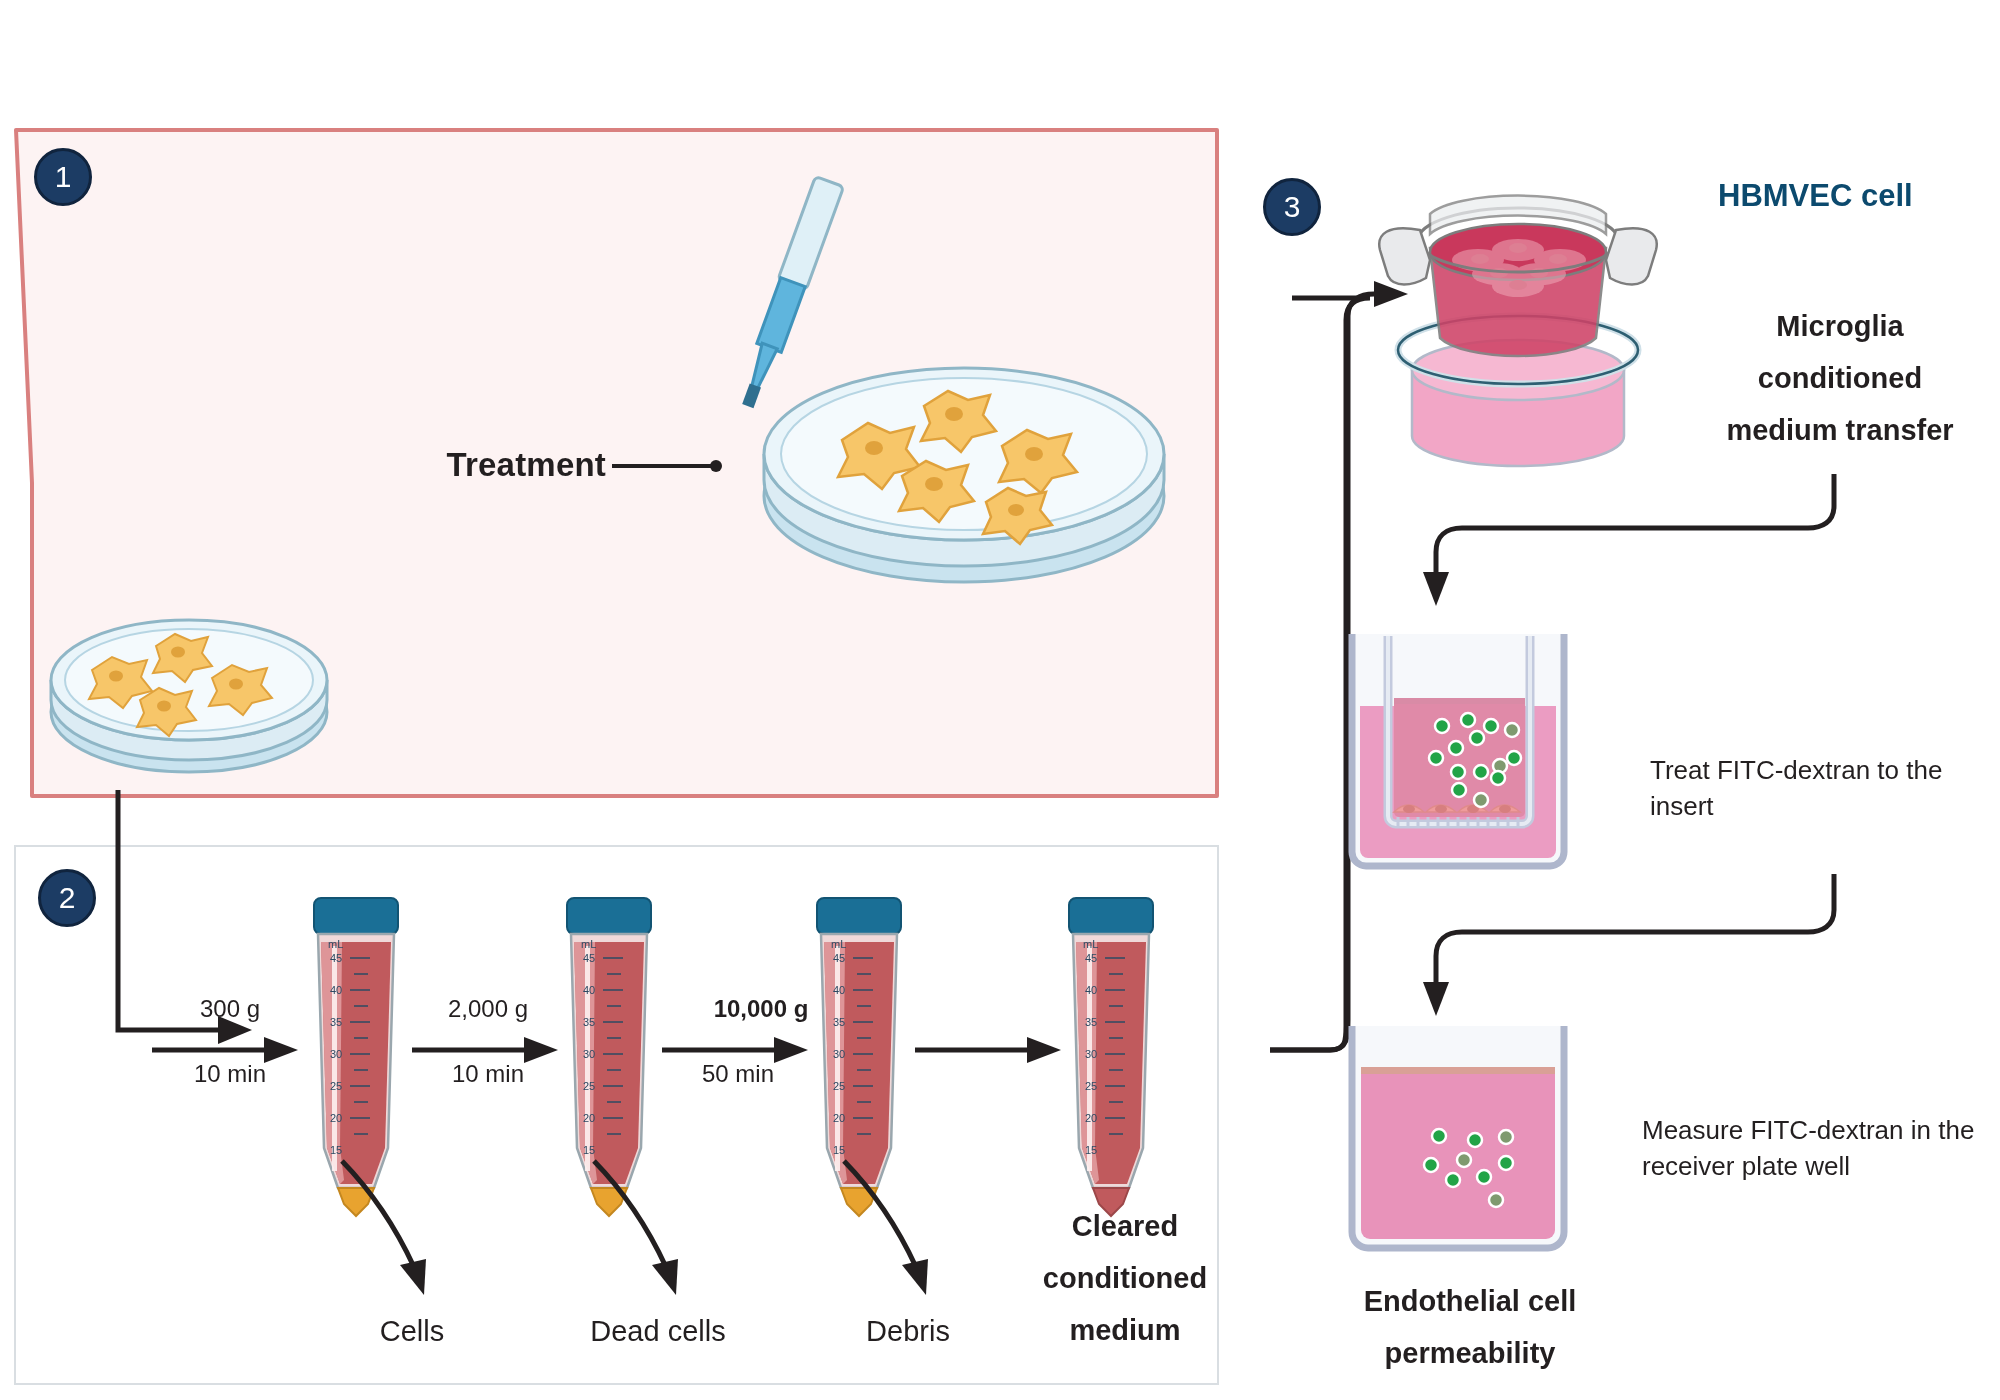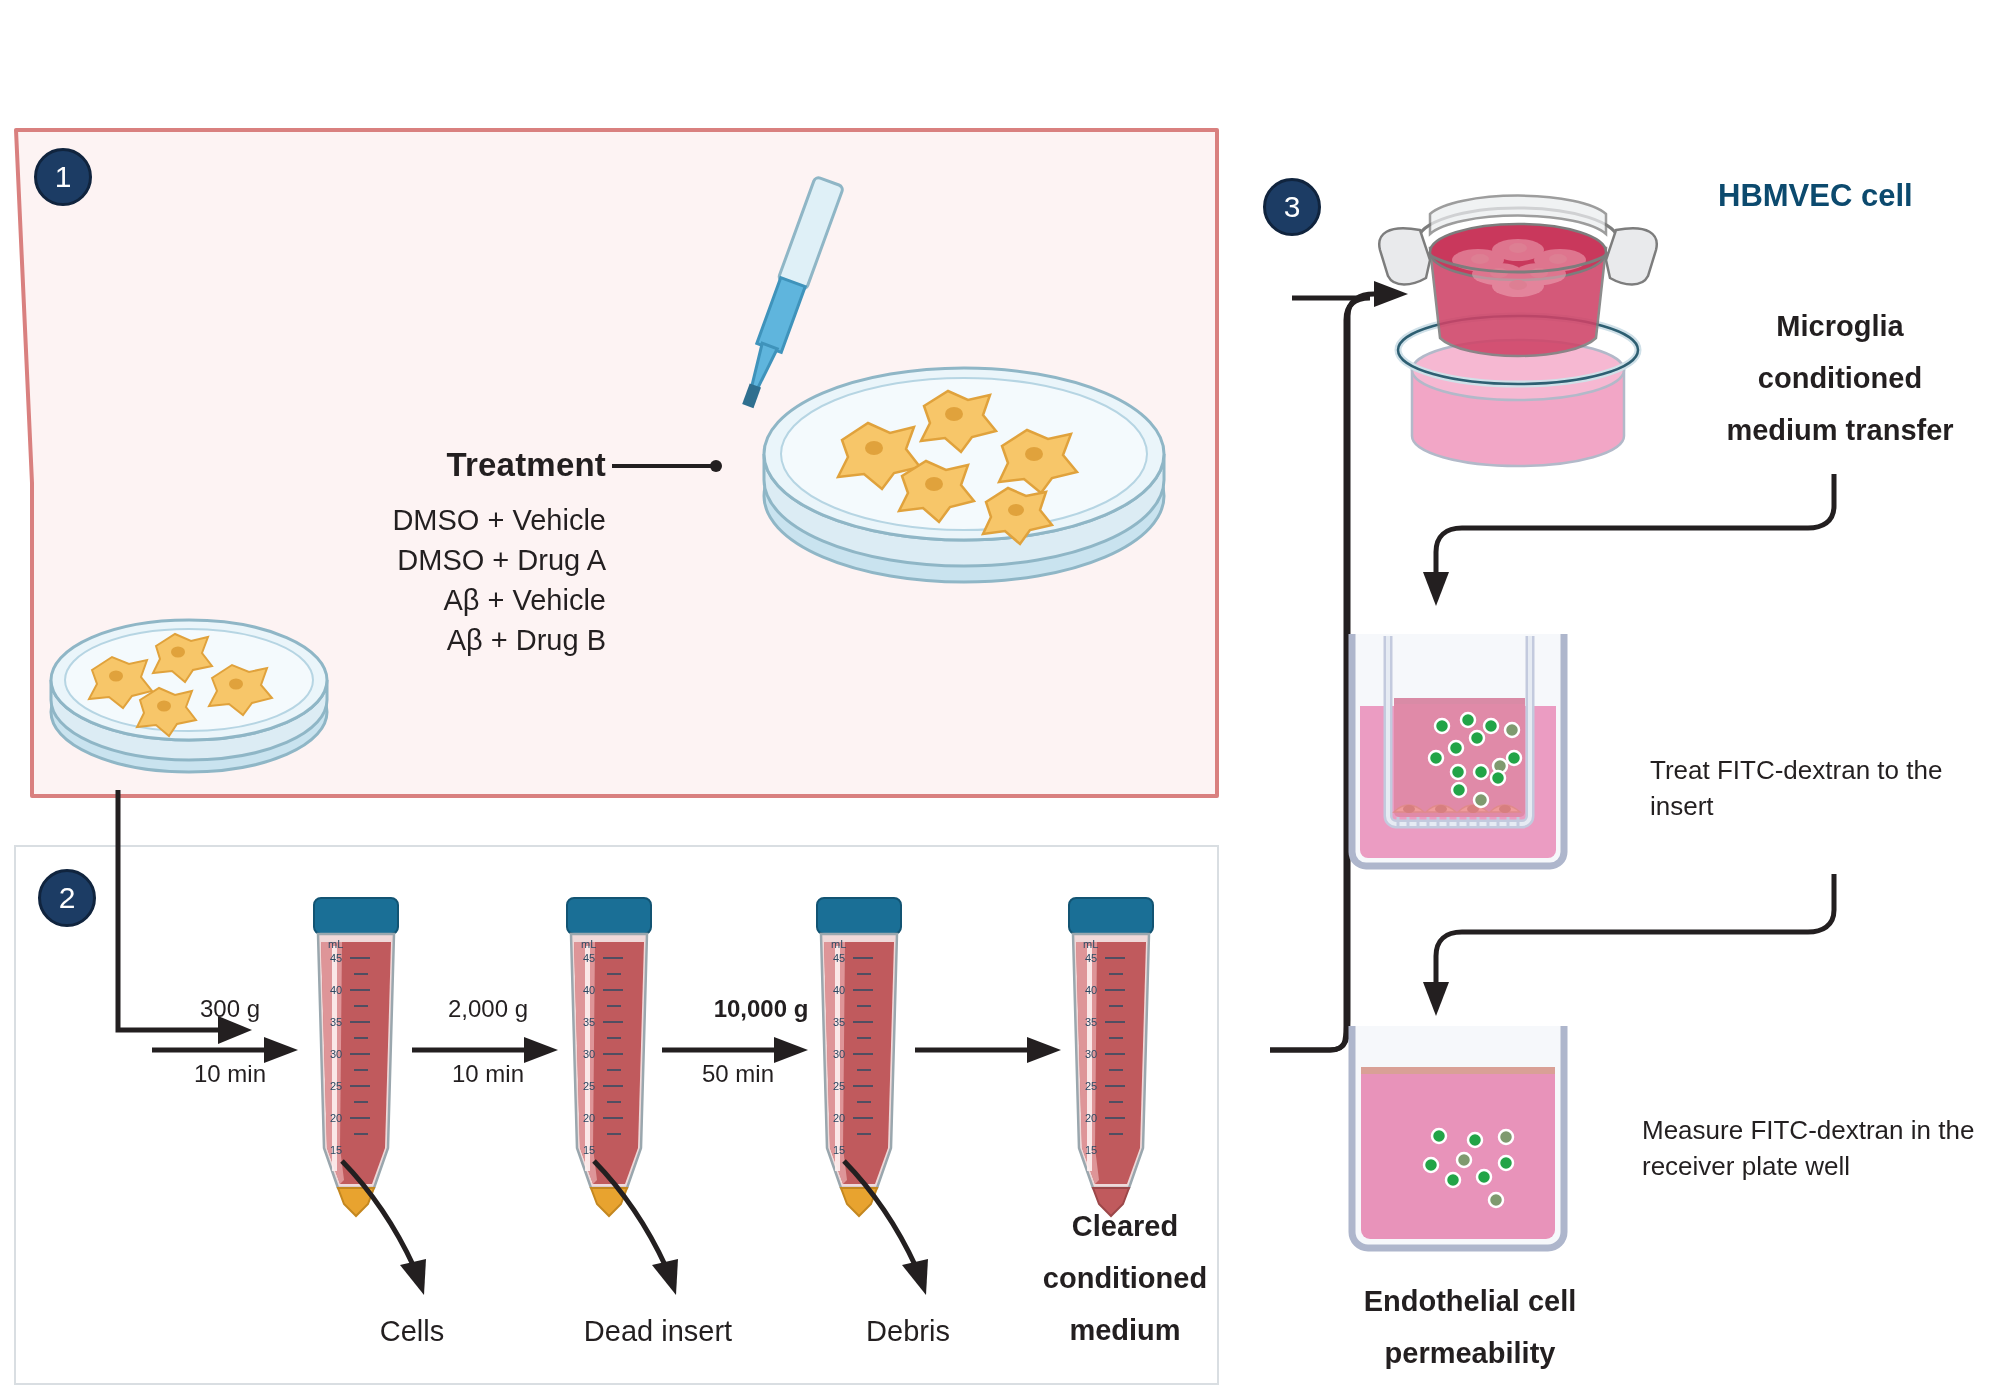--- a/index.html
+++ b/index.html
@@ -42,26 +42,20 @@
   <div class="abs badge" style="left:20px;top:20px;">
     <span>1</span>
   </div>
 
   <div class="abs t-treat-title" style="left:392px;top:318px;width:200px;text-align:right;">Treatment</div>
   <svg class="abs" style="left:598px;top:320px;" width="130" height="40">
     <line x1="0" y1="18" x2="100" y2="18" stroke="#231f20" stroke-width="4"></line>
     <circle cx="104" cy="18" r="6" fill="#231f20"></circle>
   </svg>
 
-  <div class="abs" style="left:320px;top:372px;width:272px;">
-    <div class="t-treat-item">DMSO + Vehicle</div>
-    <div class="t-treat-item">DMSO + Drug A</div>
-    <div class="t-treat-item">Aβ + Vehicle</div>
-    <div class="t-treat-item">Aβ + Drug B</div>
-  </div>
 
   <svg class="abs" style="left:710px;top:40px;" width="140" height="270">
     <g transform="rotate(20 60 130)">
       <rect x="48" y="5" width="30" height="110" rx="5" fill="#dff0f7" stroke="#8fb6c6" stroke-width="3"></rect>
       <rect x="50" y="112" width="26" height="70" fill="#5fb5dd" stroke="#3f93bb" stroke-width="3"></rect>
       <polygon points="55,180 71,180 66,225 60,225" fill="#5fb5dd" stroke="#3f93bb" stroke-width="3"></polygon>
       <rect x="57" y="222" width="12" height="22" fill="#2f6f8f"></rect>
     </g>
   </svg>
 
@@ -298,21 +292,21 @@
 <svg class="abs" style="left:592px;top:1155px;" width="130" height="150">
   <path d="M2,6 C40,45 62,86 74,112" fill="none" stroke="#231f20" stroke-width="5"></path>
   <polygon points="84,140 60,110 86,104" fill="#231f20"></polygon>
 </svg>
 <svg class="abs" style="left:842px;top:1155px;" width="130" height="150">
   <path d="M2,6 C40,45 62,86 74,112" fill="none" stroke="#231f20" stroke-width="5"></path>
   <polygon points="84,140 60,110 86,104" fill="#231f20"></polygon>
 </svg>
 
 <div class="abs t-frac" style="left:312px;top:1315px;width:200px;">Cells</div>
-<div class="abs t-frac" style="left:548px;top:1315px;width:220px;">Dead insert</div>
+<div class="abs t-frac" style="left:548px;top:1315px;width:220px;">Dead cells</div>
 <div class="abs t-frac" style="left:808px;top:1315px;width:200px;">Debris</div>
 
 <div class="abs t-bold-blk" style="left:1010px;top:1200px;width:230px;">Cleared conditioned medium</div>
 
 <div class="abs badge" style="left:1263px;top:178px;">
   <span>3</span>
 </div>
 
 <svg class="abs" style="left:1160px;top:280px;" width="220" height="790">
   <path d="M110,770 L170,770 C186,770 186,760 186,746

